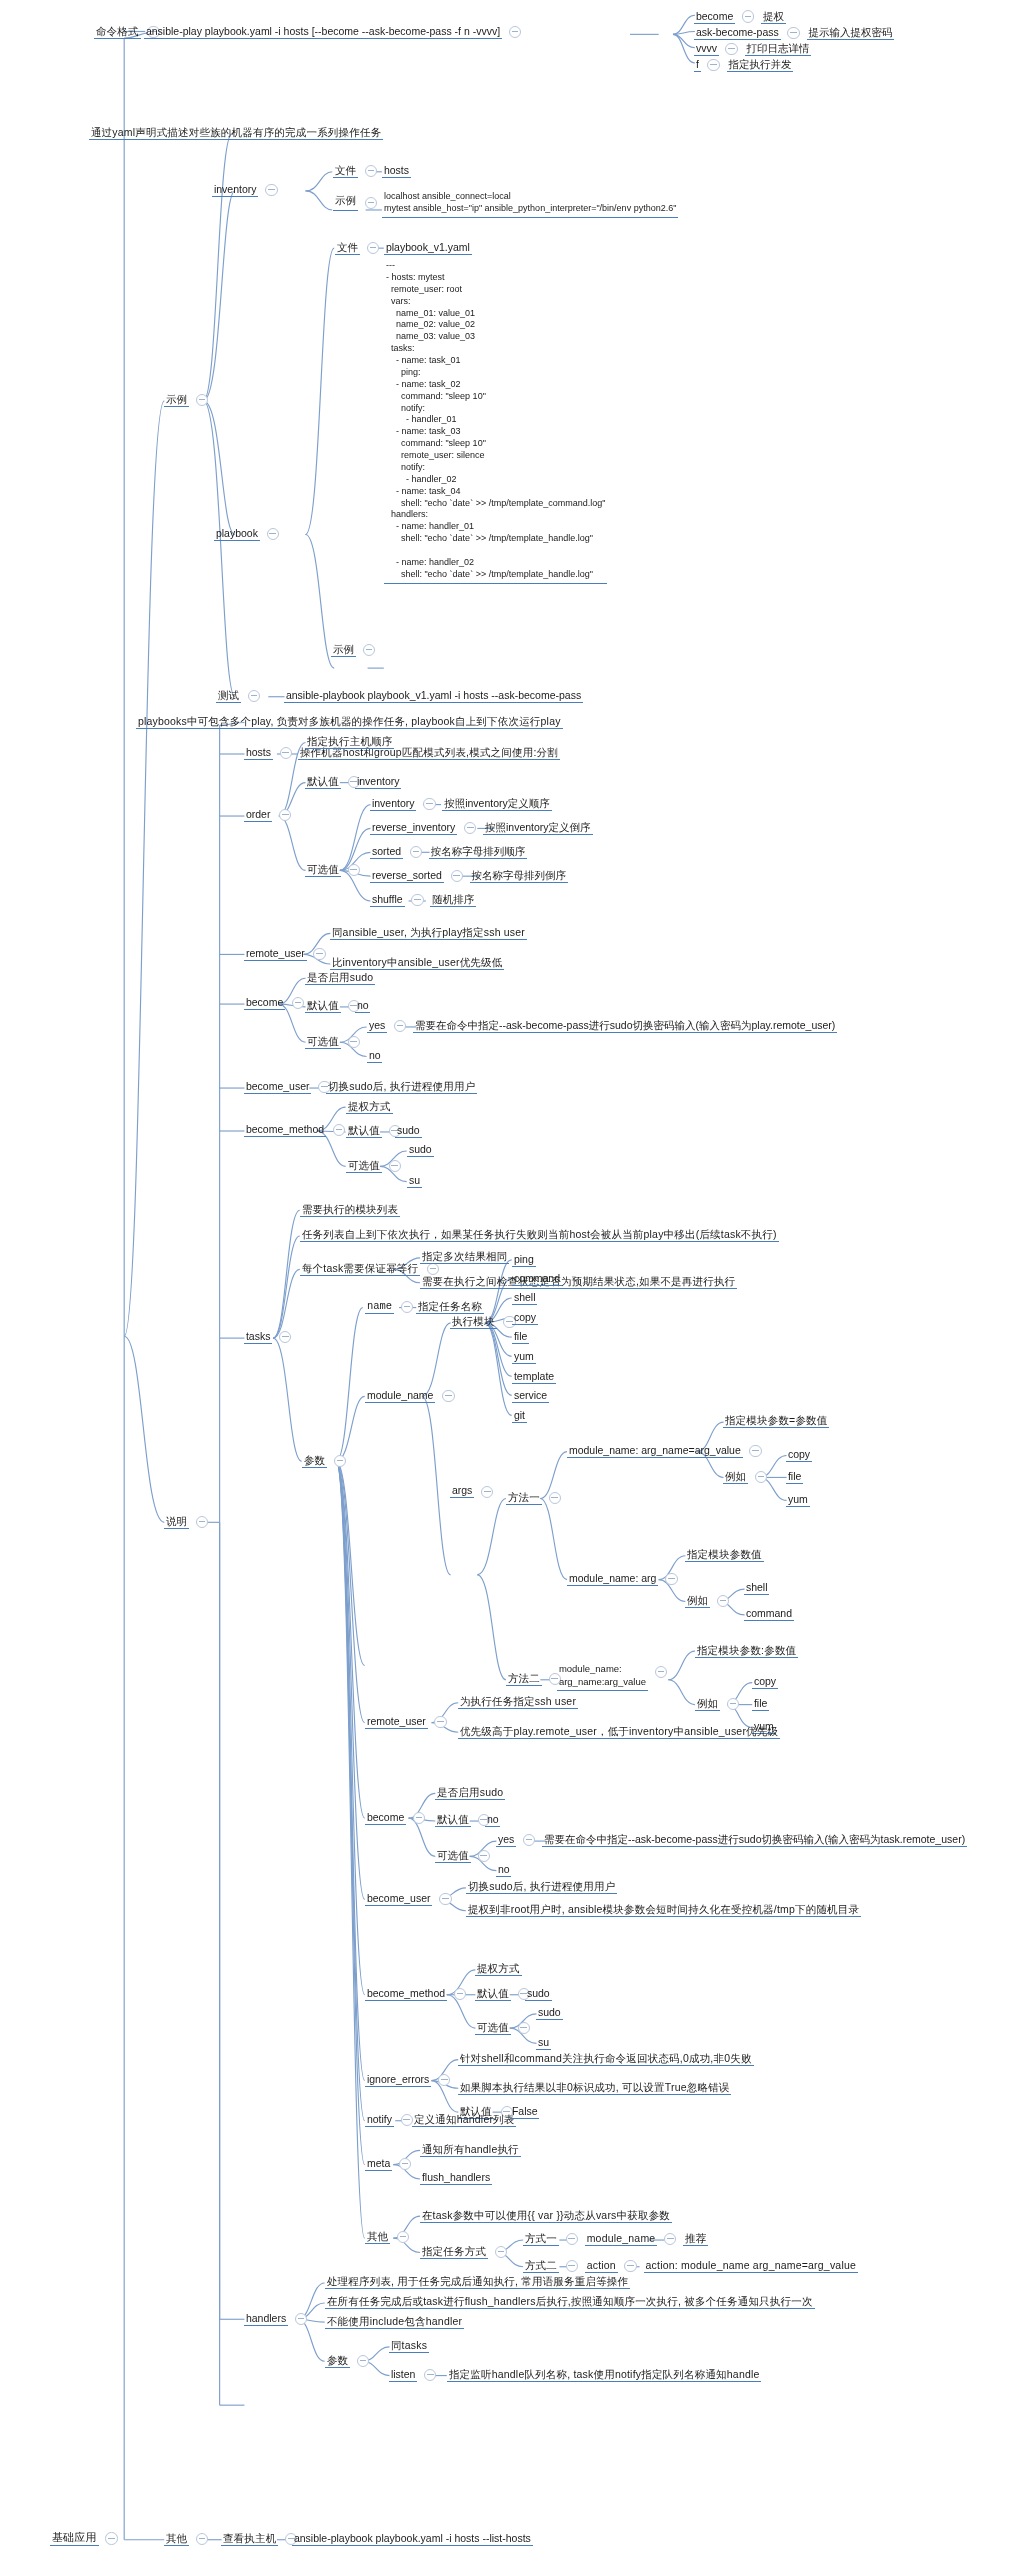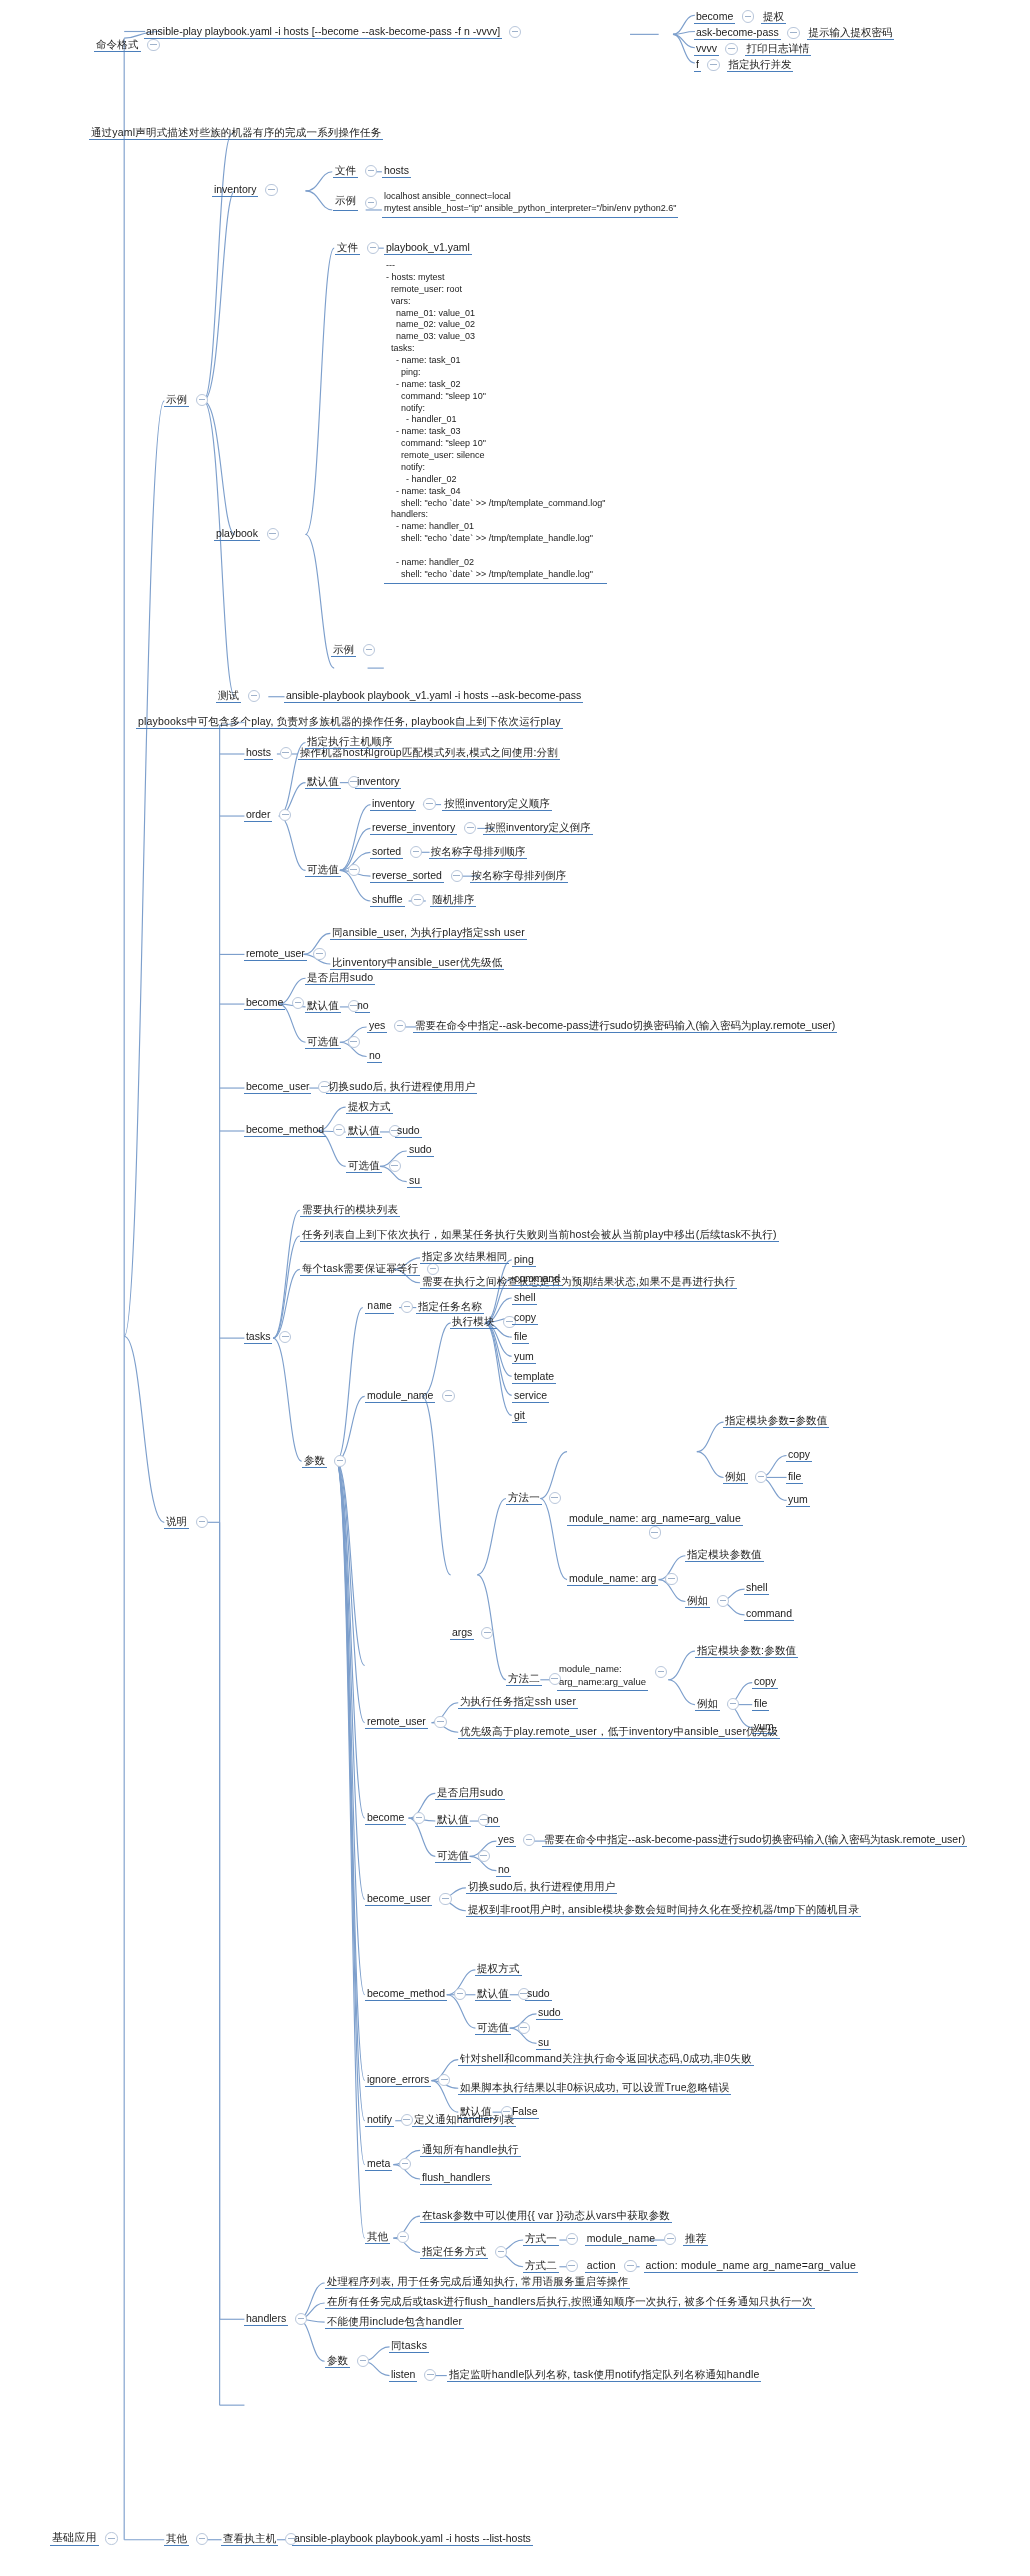--- a/index.html
+++ b/index.html
@@ -270,21 +270,21 @@
       <path d="M312 2430 C326 2430 326 2474 340 2474"></path>
       <path d="M380 2474 C394 2474 394 2459 408 2459"></path>
       <path d="M380 2474 C394 2474 394 2489 408 2489"></path>
       <path d="M450 2489 L468 2489"></path>
 
       <path d="M213 2661 L232 2661"></path>
       <path d="M290 2661 L306 2661"></path>
     </g>
   </svg>
 
-  <div class="node cn" style="left:94px;top:25px;margin-top:13px;">
+  <div class="node cn" style="left:94px;top:25px;">
     <span class="txt">命令格式</span>
     <span class="toggle"></span>
   </div>
   <div class="node" style="left:144px;top:25px;">
     <span class="txt">ansible-play playbook.yaml -i hosts [--become --ask-become-pass -f n -vvvv]</span>
     <span class="toggle"></span>
   </div>
 
   <div class="node" style="left:694px;top:9.5px;">
     <span class="txt">become</span>
@@ -572,30 +572,30 @@
   <div class="node" style="left:512px;top:1253px;align-items:center;"><span class="txt">ping</span></div>
   <div class="node" style="left:512px;top:1272px;"><span class="txt">command</span></div>
   <div class="node" style="left:512px;top:1291px;"><span class="txt">shell</span></div>
   <div class="node" style="left:512px;top:1311px;"><span class="txt">copy</span></div>
   <div class="node" style="left:512px;top:1330px;"><span class="txt">file</span></div>
   <div class="node" style="left:512px;top:1350px;"><span class="txt">yum</span></div>
   <div class="node" style="left:512px;top:1370px;"><span class="txt">template</span></div>
   <div class="node" style="left:512px;top:1389px;"><span class="txt">service</span></div>
   <div class="node" style="left:512px;top:1409px;"><span class="txt">git</span></div>
 
-  <div class="node" style="left:450px;top:1626px;">
+  <div class="node" style="left:450px;top:1484px;align-items:flex-end;">
     <span class="txt">args</span>
     <span class="toggle"></span>
   </div>
 
   <div class="node cn" style="left:506px;top:1491px;">
     <span class="txt">方法一</span>
     <span class="toggle"></span>
   </div>
-  <div class="node" style="left:567px;top:1512px;flex-direction:column;">
+  <div class="node" style="left:567px;top:1444px;">
     <span class="txt">module_name: arg_name=arg_value</span>
     <span class="toggle"></span>
   </div>
   <div class="node cn" style="left:723px;top:1414px;">
     <span class="txt">指定模块参数=参数值</span>
   </div>
   <div class="node cn" style="left:723px;top:1470px;">
     <span class="txt">例如</span>
     <span class="toggle"></span>
   </div>

